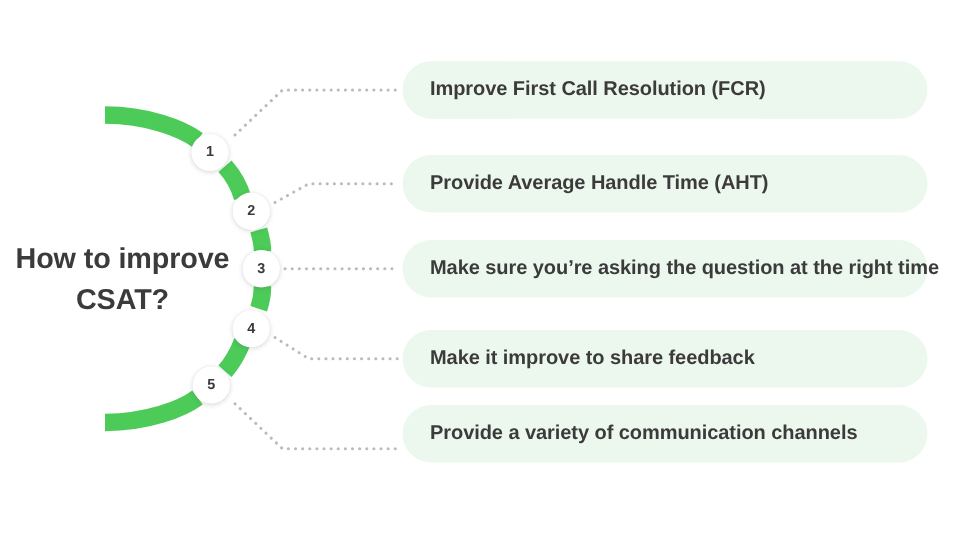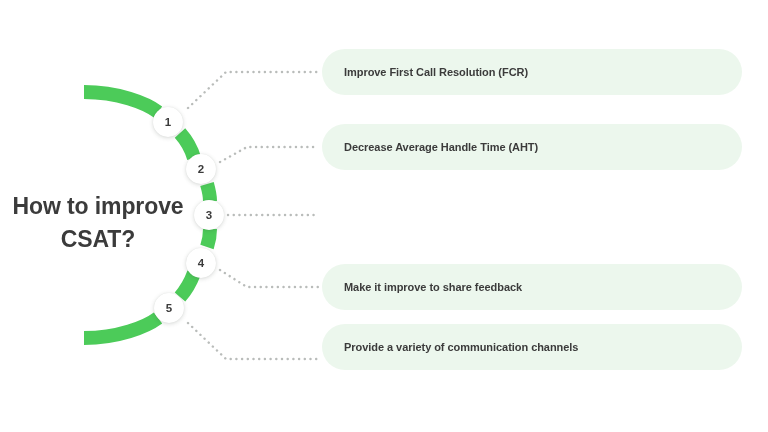--- a/index.html
+++ b/index.html
@@ -64,21 +64,21 @@
     left: 322px;
     width: 420px;
     height: 46px;
     border-radius: 23px;
     background: #ecf7ed;
     display: flex;
     align-items: center;
   }
   .pill-label {
     padding-left: 22px;
-    font-size: 11px;
+    font-size: 16px;
     font-weight: bold;
     color: #3b3b3b;
     letter-spacing: -0.05px;
     white-space: nowrap;
   }
 </style>
 </head>
 <body>
 
 <div class="canvas">
@@ -121,21 +121,24 @@
     <span>4</span>
   </div>
   <div class="node" style="left:154px; top:293px;">
     <span>5</span>
   </div>
 
   <div class="pill" style="top:49px;">
     <span class="pill-label">Improve First Call Resolution (FCR)</span>
   </div>
   <div class="pill" style="top:124px;">
-    <span class="pill-label">Decrease Average Handle Time (AHT)</span>
+    <span class="pill-label">Provide Average Handle Time (AHT)</span>
+  </div>
+  <div class="pill" style="top:192px;">
+    <span class="pill-label">Make sure you’re asking the question at the right time</span>
   </div>
   <div class="pill" style="top:264px;">
     <span class="pill-label">Make it improve to share feedback</span>
   </div>
   <div class="pill" style="top:324px;">
     <span class="pill-label">Provide a variety of communication channels</span>
   </div>
 
 </div>
 

